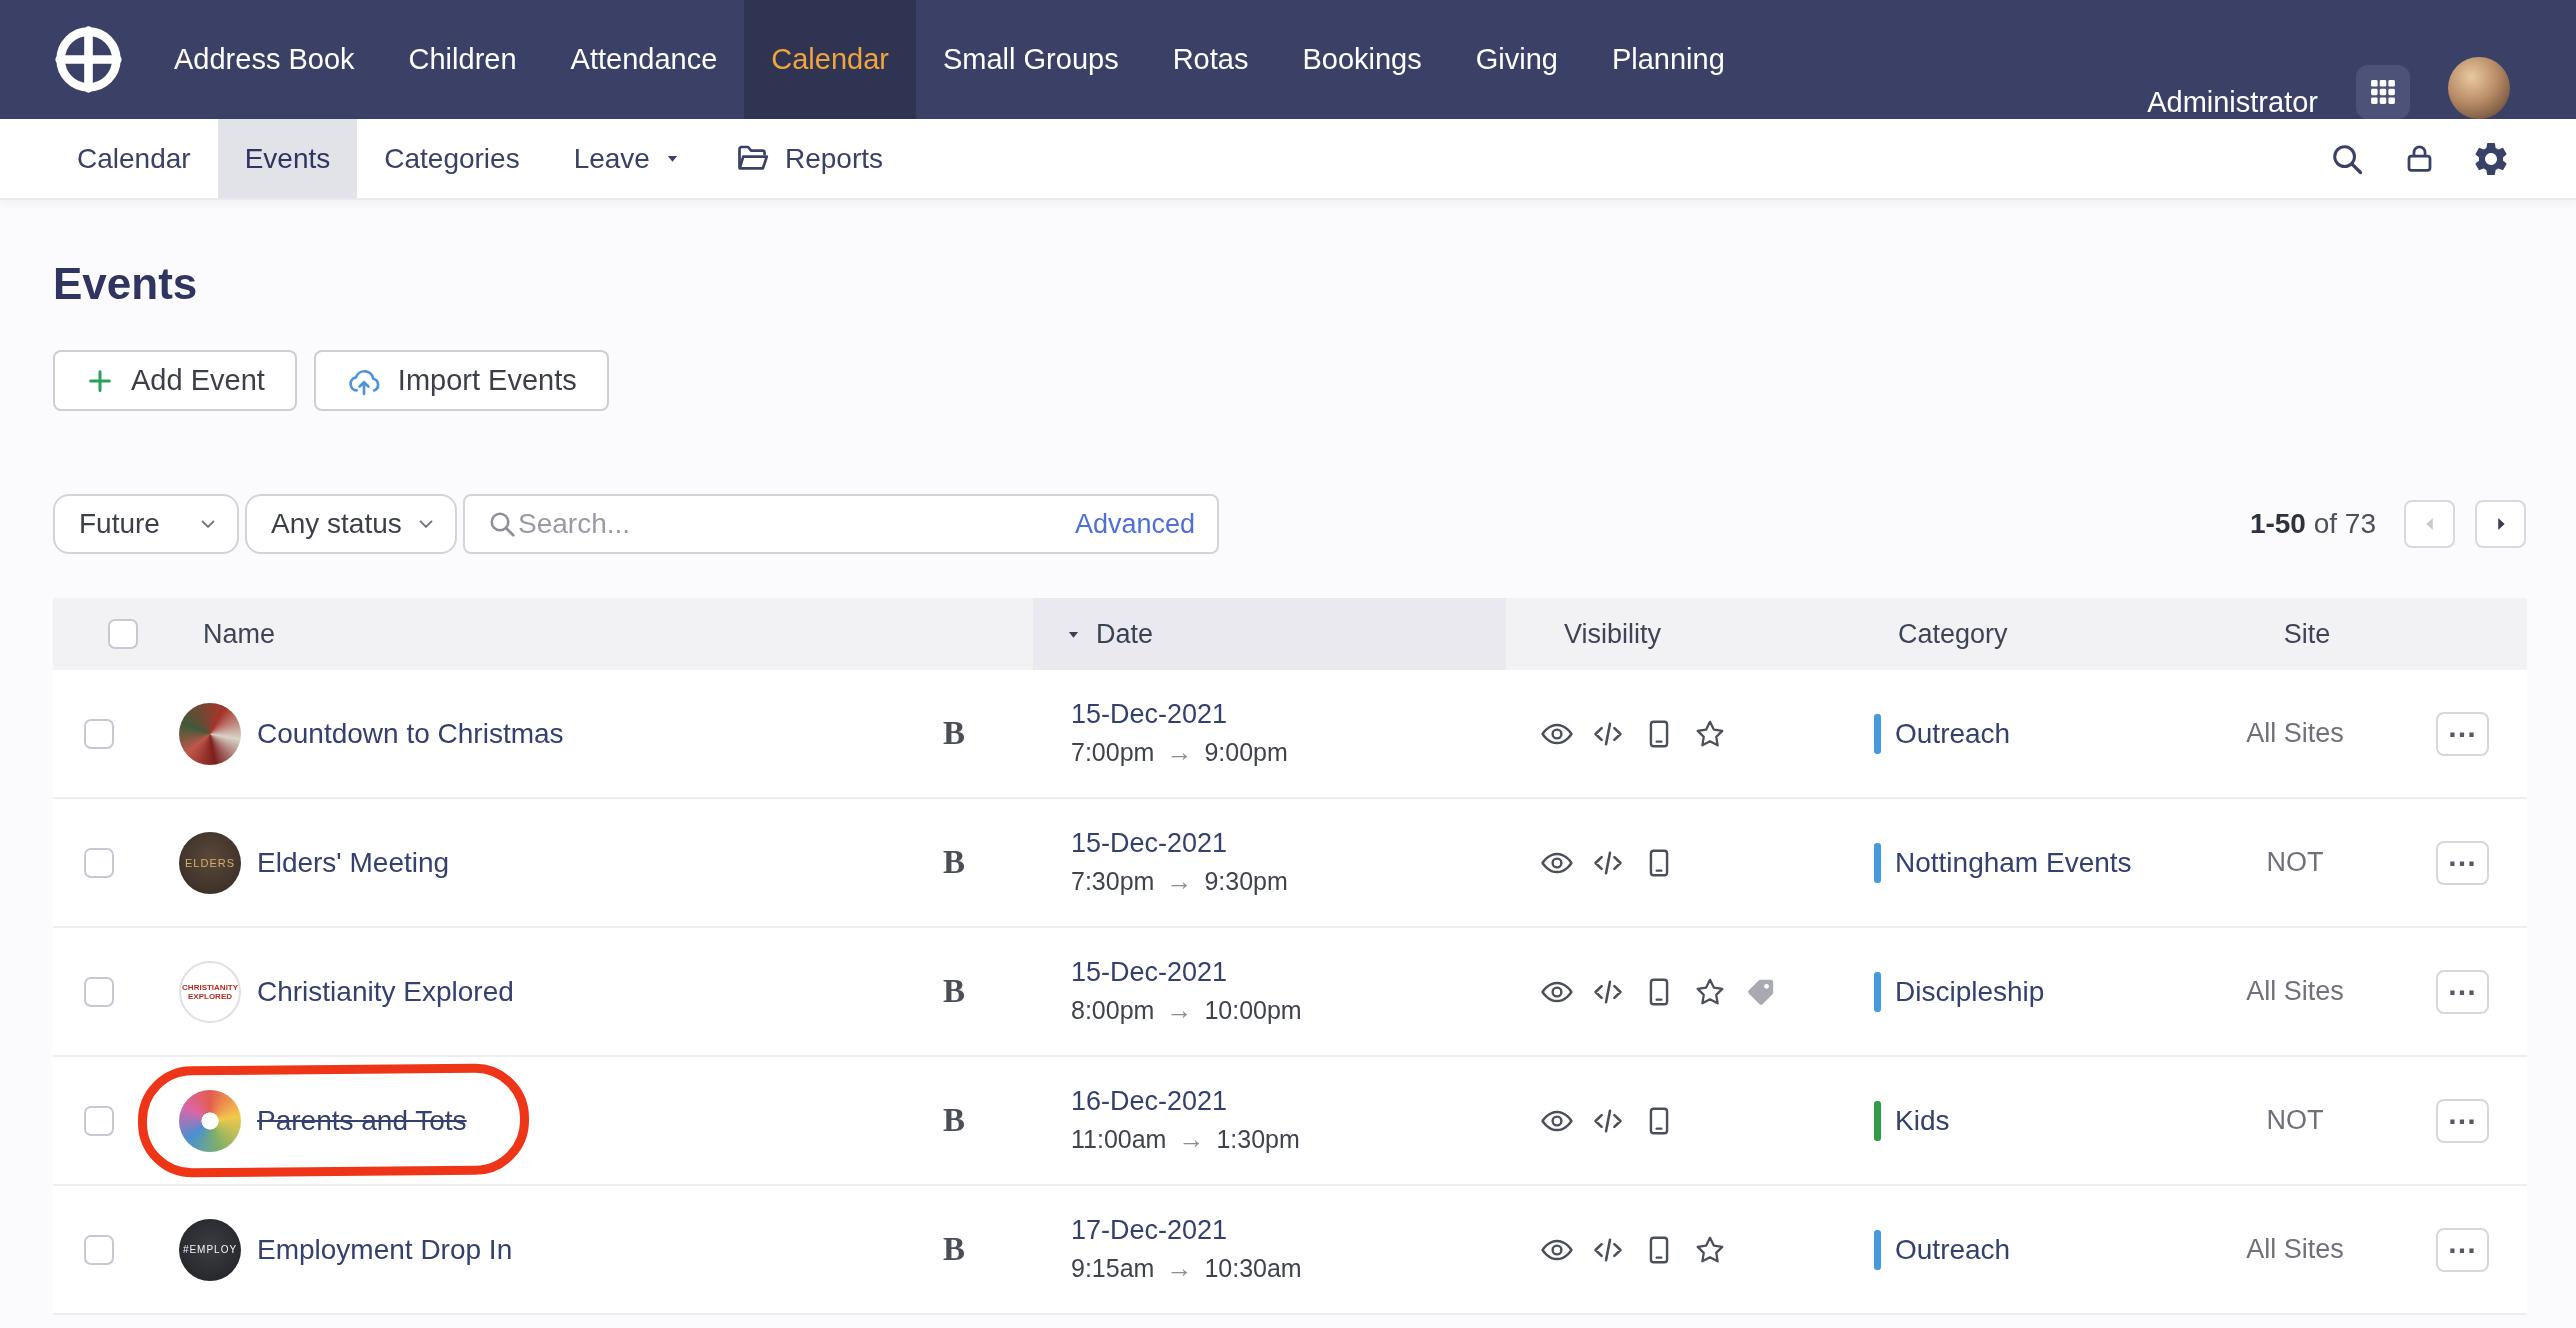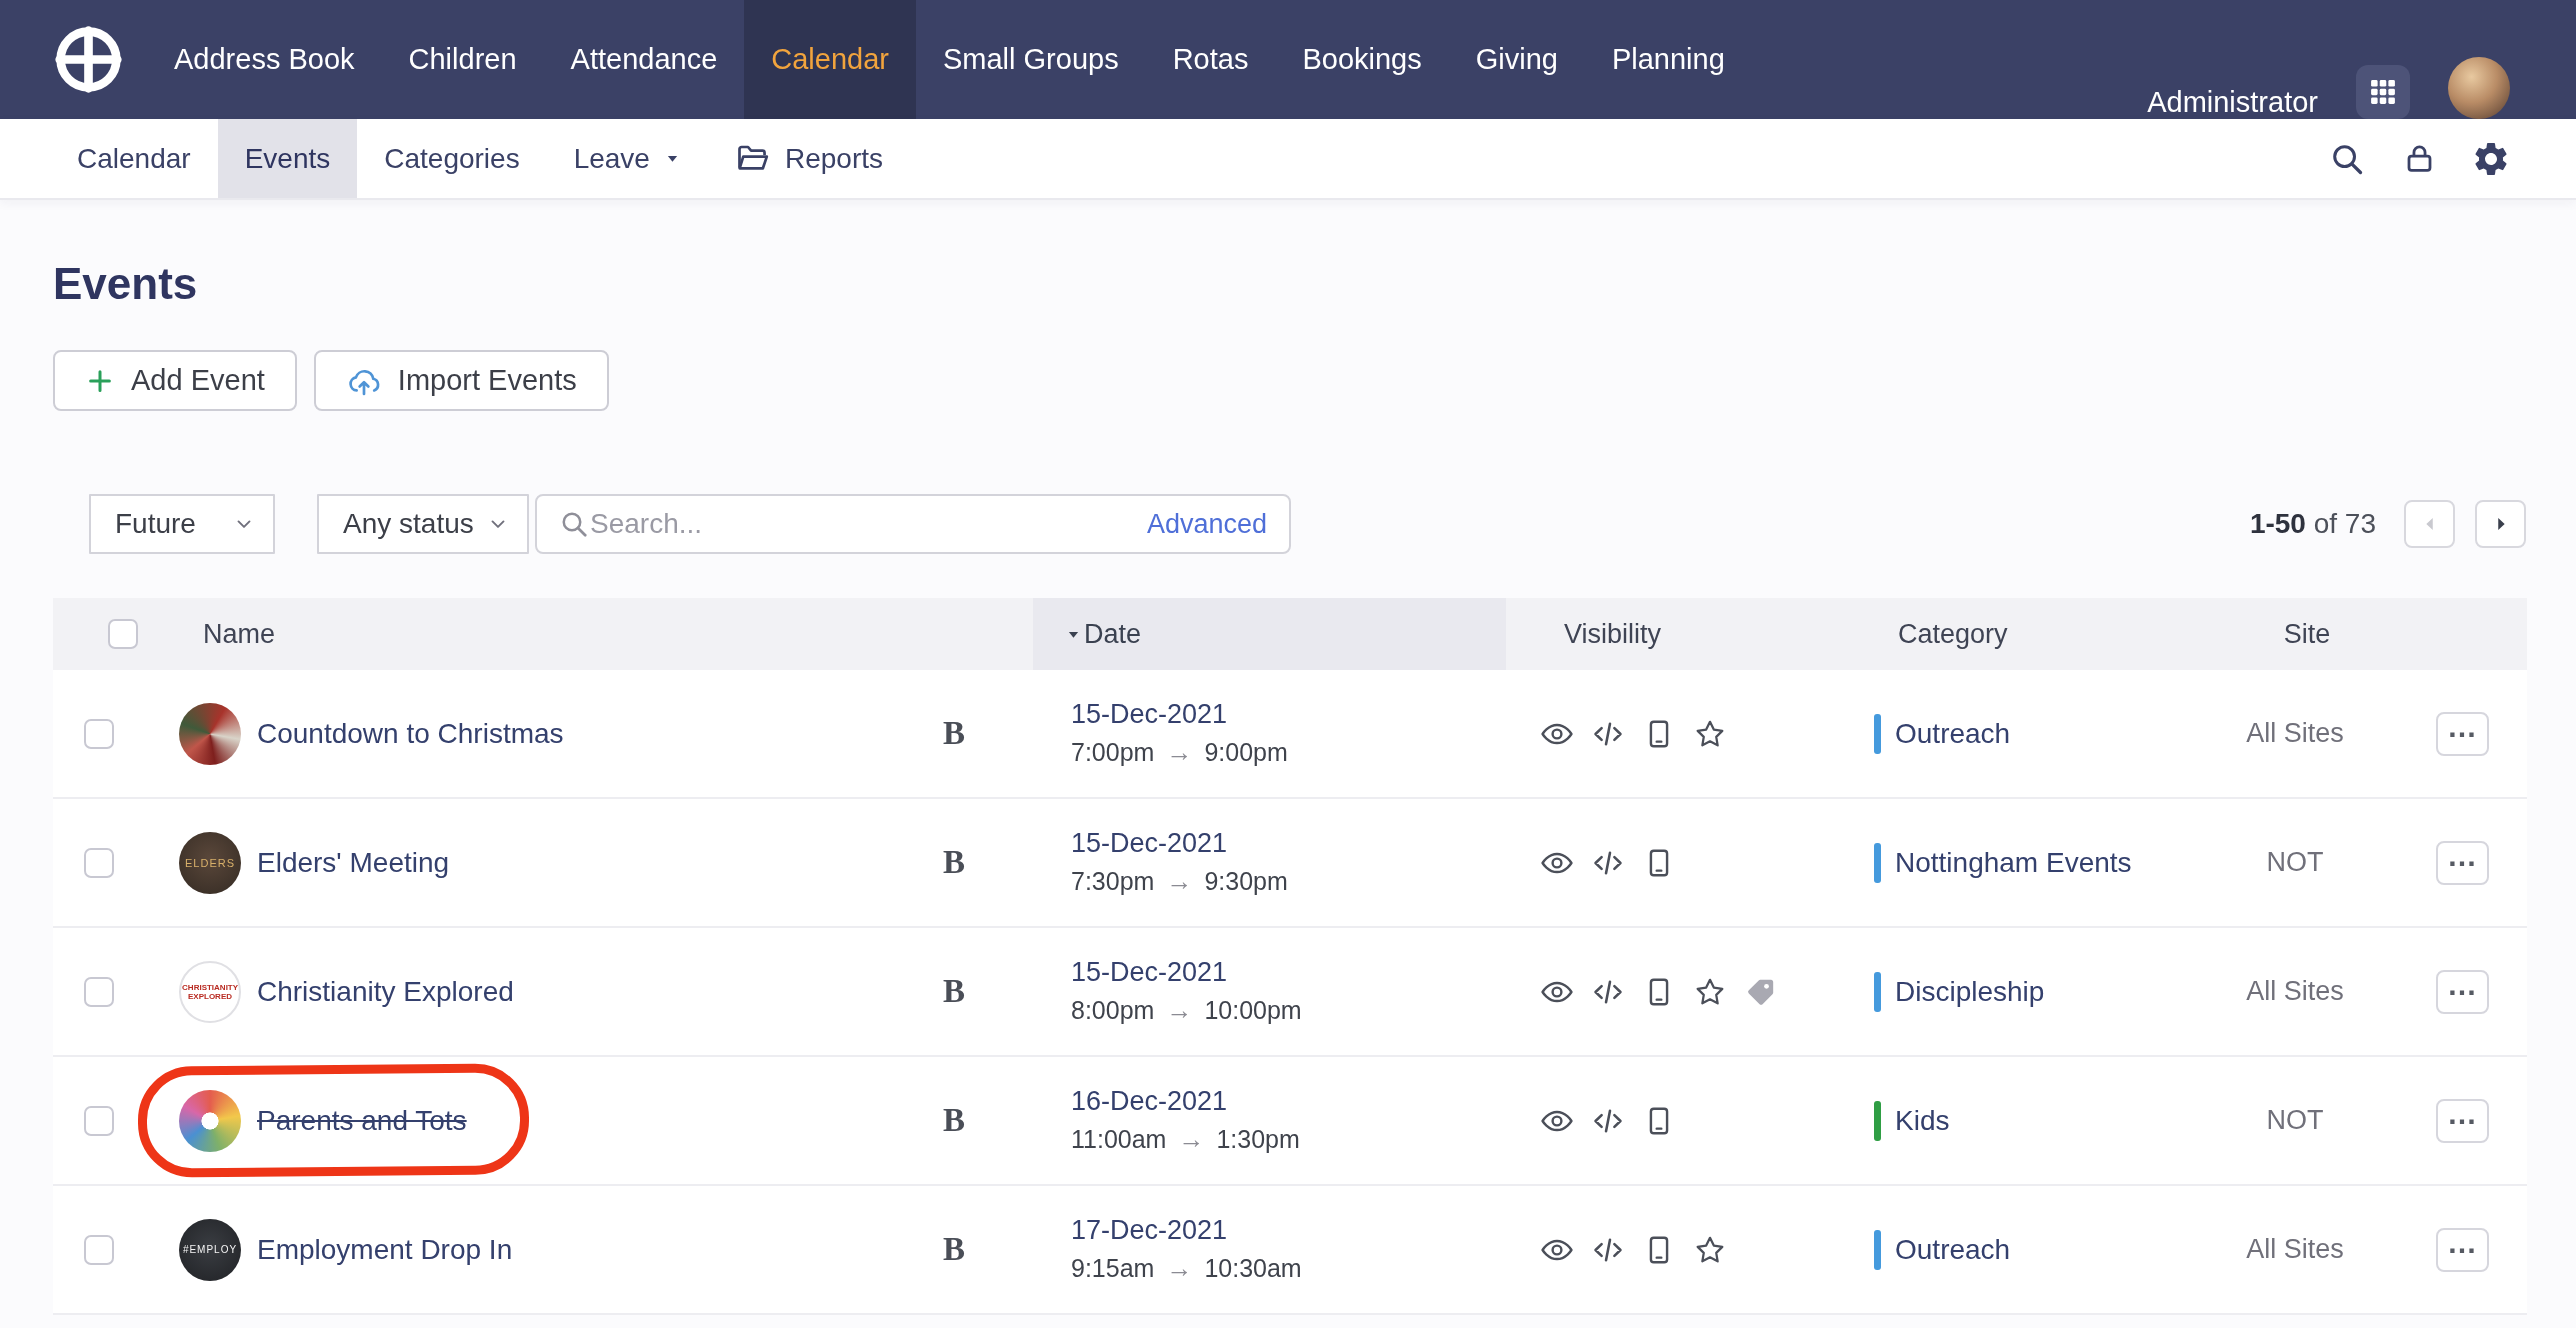--- a/index.html
+++ b/index.html
@@ -35,22 +35,22 @@
   .main { padding:58px 50px 0 53px; position:relative; }
   .page-title { font-size:44px; line-height:52px; font-weight:700; color:#2f3560; }
 
   .actions-row { margin-top:40px; display:flex; gap:17px; }
   .btn { height:61px; border:2px solid #cdcdd5; border-radius:8px; background:#fff; display:inline-flex;
     align-items:center; gap:16px; padding:0 30px; font-size:29px; color:#3c3f48; cursor:pointer; }
   .ic-plus { color:#2aa05a; }
   .ic-cloud { color:#4f94d6; }
 
   .filter-row { margin-top:83px; display:flex; align-items:center; gap:6px; }
-  .select { height:60px; border:2px solid #d3d3da; border-radius:1px; background:#fff; display:flex;
-    align-items:center; justify-content:space-between; padding:0 18px 0 24px; font-size:28px; color:#3c3f48; cursor:pointer;margin-left:36px; }
+  .select { height:60px; border:2px solid #d3d3da; border-radius:16px; background:#fff; display:flex;
+    align-items:center; justify-content:space-between; padding:0 18px 0 24px; font-size:28px; color:#3c3f48; cursor:pointer; }
   .select .chev { color:#70707c; }
   .select.time { width:186px; }
   .select.status { width:212px; }
   .searchbox { width:756px; height:60px; border:2px solid #d3d3da; border-radius:8px; background:#fff;
     display:flex; align-items:center; padding:0 22px; gap:1px; }
   .searchbox .mag { color:#8f8f99; }
   .searchbox input { flex:1; border:none; outline:none; font-size:28px; color:#3c3f48; font-family:inherit; background:transparent; }
   .searchbox input::placeholder { color:#9a9aa4; }
   .advanced { color:#4f6fd8; font-size:27px; cursor:pointer; white-space:nowrap; }
 
@@ -60,21 +60,21 @@
   .pg-btn { width:51px; height:48px; border:2px solid #d8d8de; border-radius:8px; background:#fff;
     display:flex; align-items:center; justify-content:center; color:#3a3f4c; cursor:pointer; }
   .pg-btn.disabled { color:#c9c9cf; cursor:default; }
 
   
   .table { margin-top:44px; width:2474px; }
   .grid-cols { display:grid; grid-template-columns:126px 720px 110px 497px 342px 318px 258px 103px; }
   .thead { height:72px; background:#f2f2f5; align-items:center; font-size:27px; color:#3f4454; }
   .th { display:flex; align-items:center;margin-left:24px; }
   .th-check { padding-left:31px; }
-  .th-date { background:#e9e9ef; height:100%; gap:2px; padding-left:32px; color:#3a4150; }
+  .th-date { background:#e9e9ef; height:100%; gap:14px; padding-left:32px; color:#3a4150; }
   .th-site { justify-content:center; }
   .sort-caret { color:#3a4150; }
 
   .trow { height:129px; background:#fff; border-bottom:2px solid #ededf1; align-items:center; }
   .c-check { padding-left:31px; }
   .cbx { width:30px; height:30px; border:2px solid #c8c8d2; border-radius:7px; background:#fff; cursor:pointer; }
   .c-name { display:flex; align-items:center; gap:16px; }
   .avatar { width:62px; height:62px; border-radius:50%; flex:0 0 62px; display:flex; align-items:center;
     justify-content:center; text-align:center; overflow:hidden; }
   .av-1 { background:conic-gradient(from 30deg,#a8332b,#d9d4c9 70deg,#7e1f1d 140deg,#c0564a 200deg,#3f5a3a 260deg,#a8332b); }

